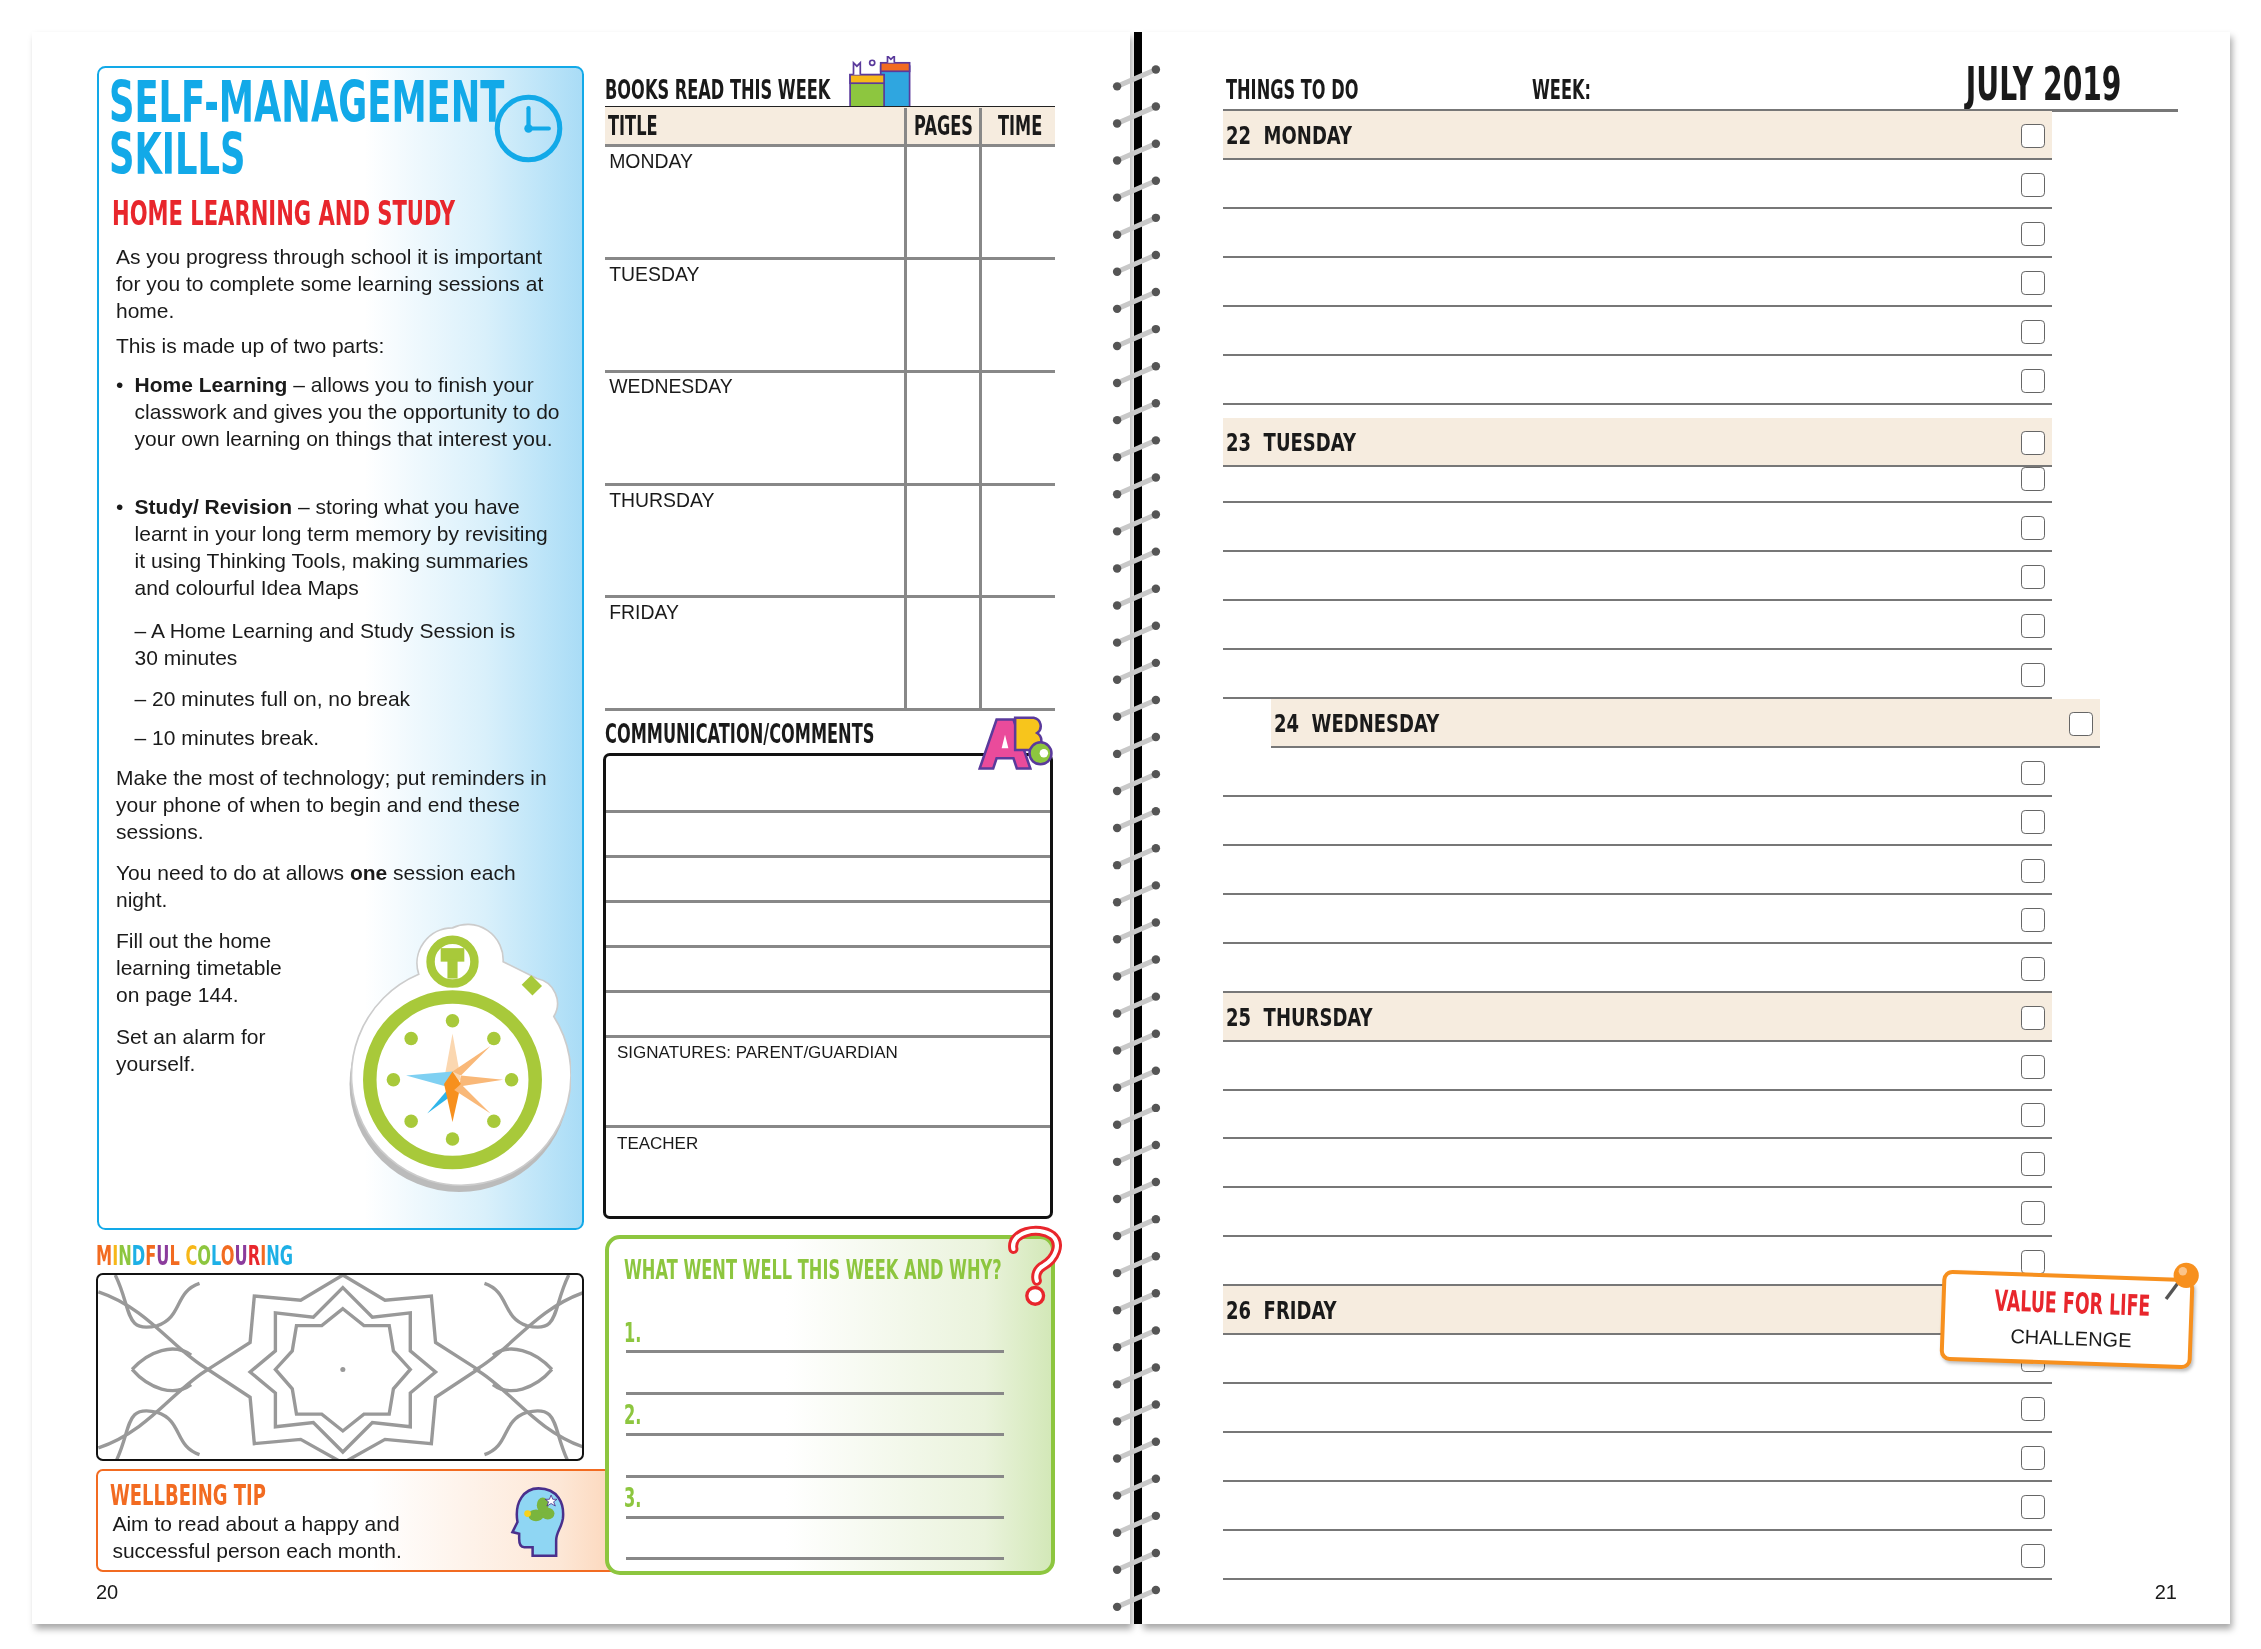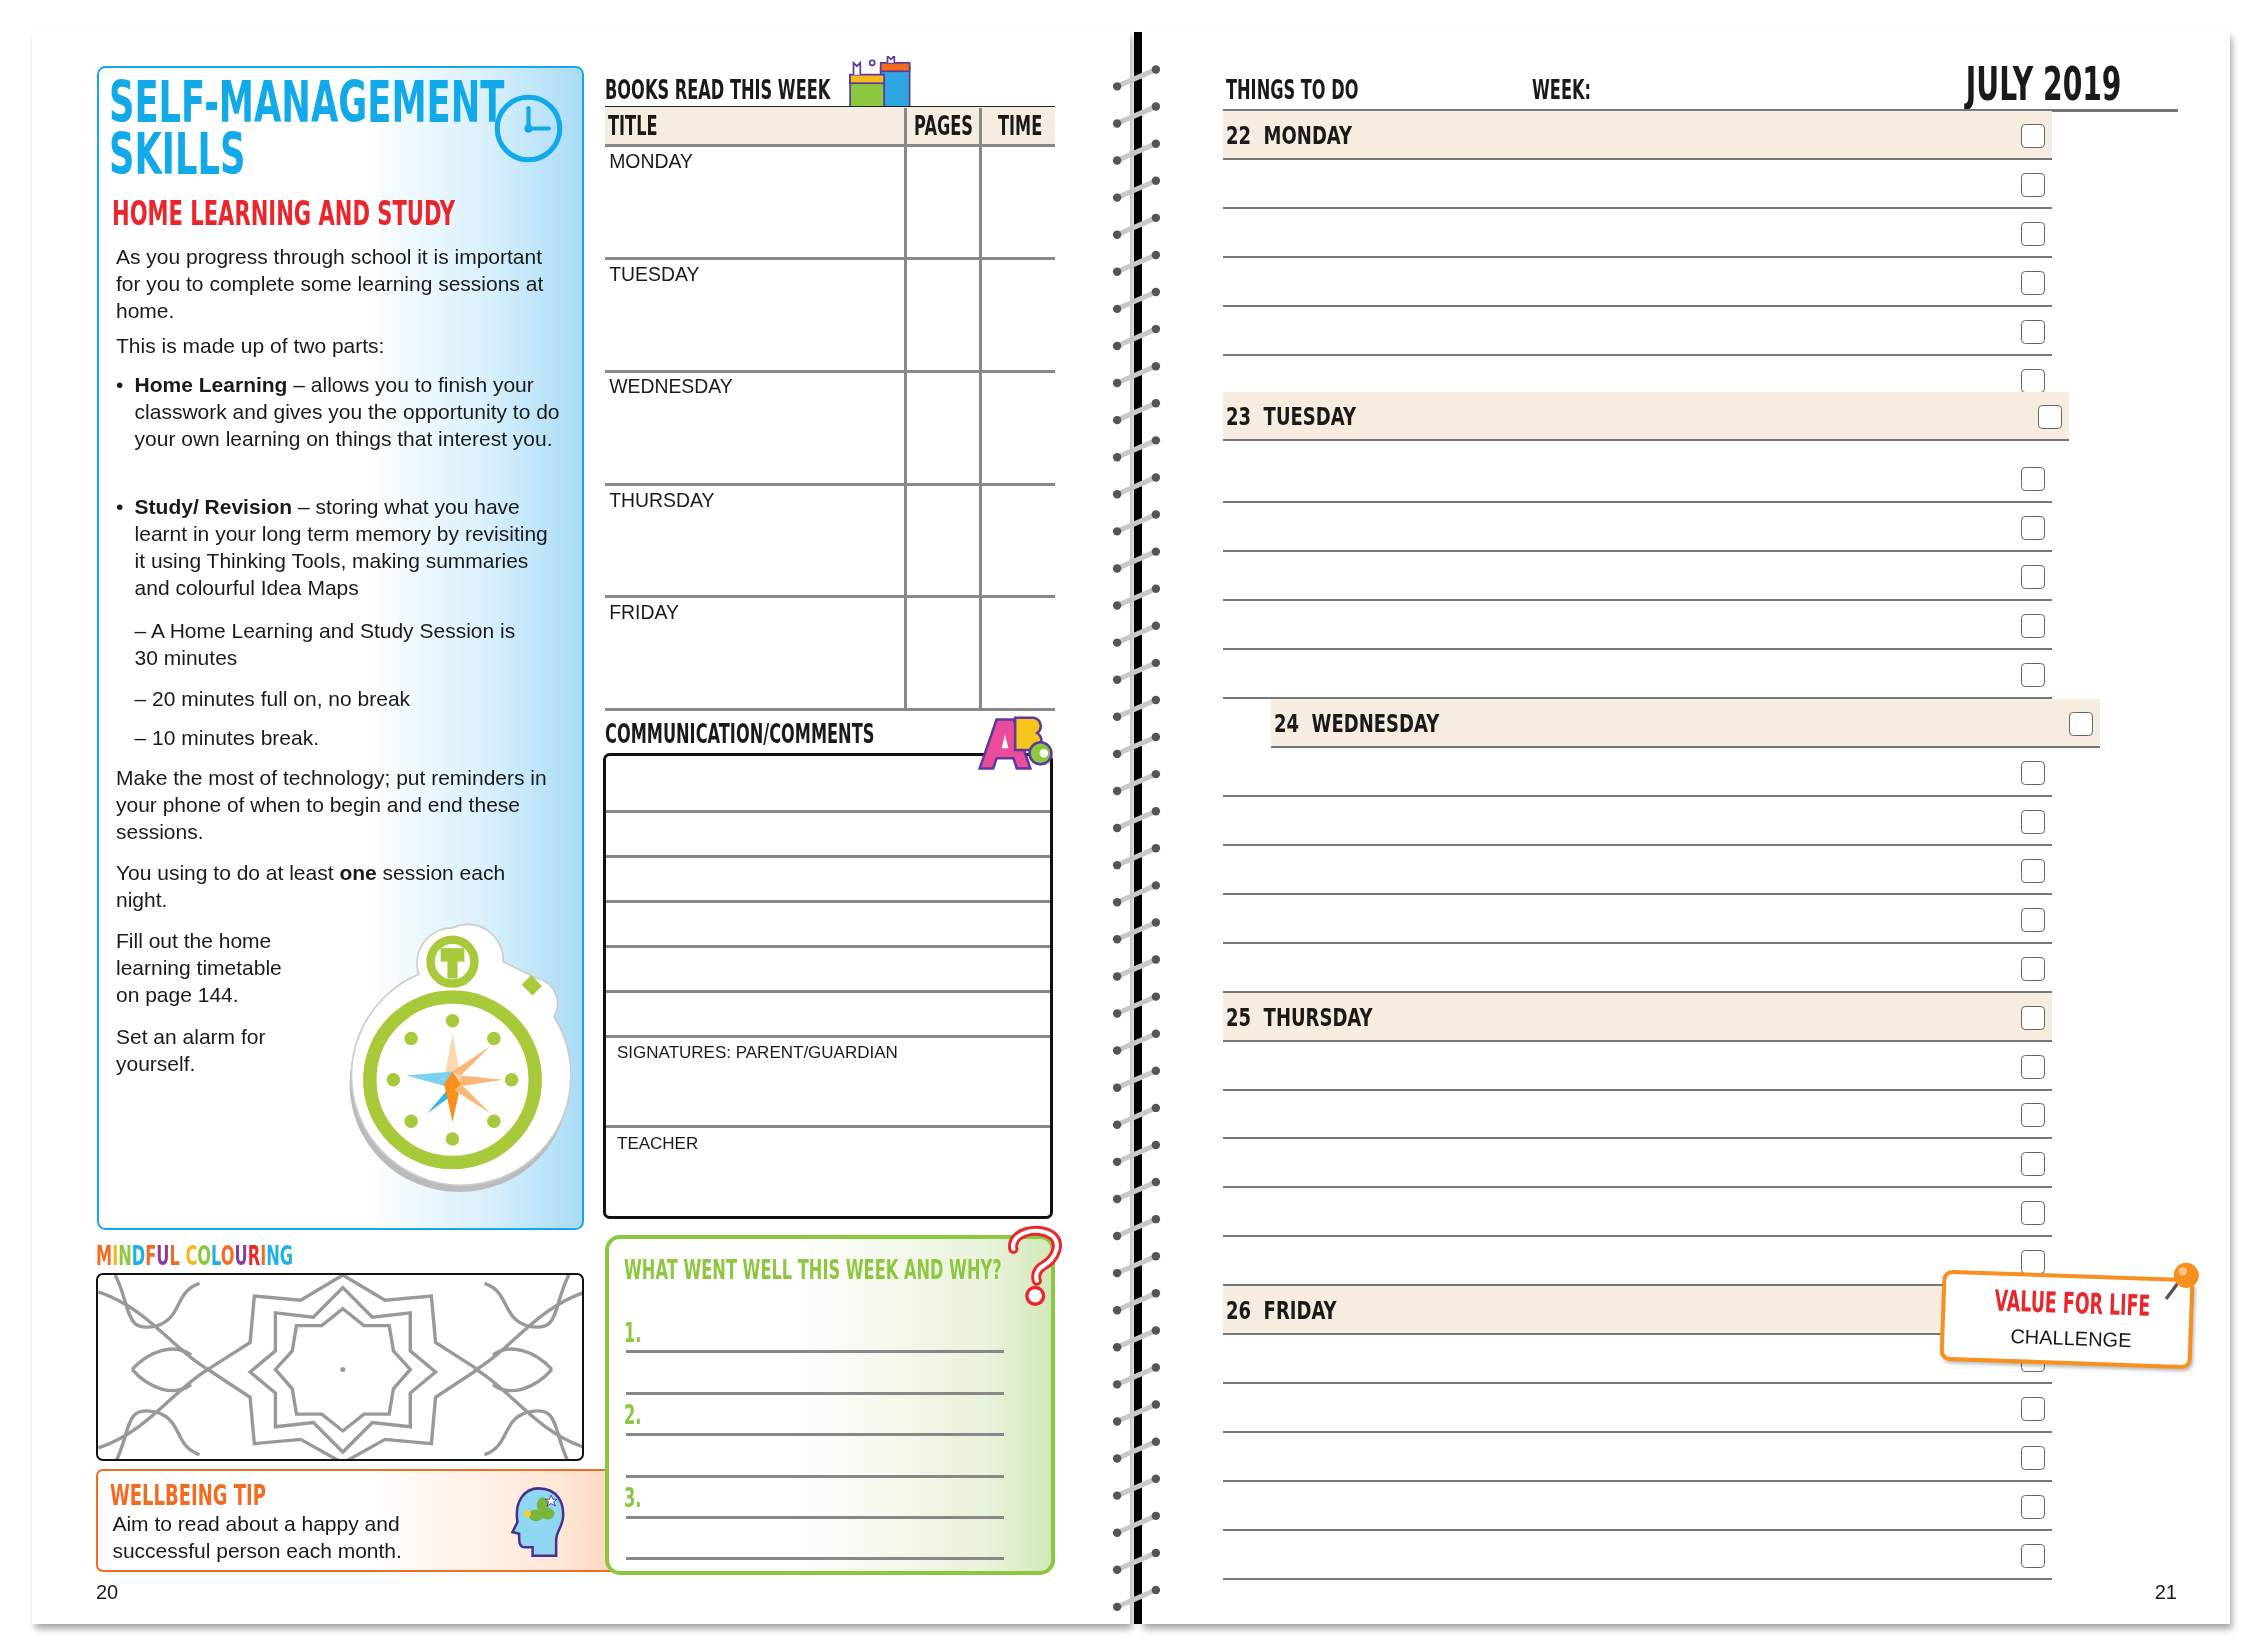--- a/index.html
+++ b/index.html
@@ -55,21 +55,21 @@
   <div class="bt" style="top:425px; padding-left:18.6px; width:422px;">
     <span class="abs" style="left:0;">•</span><b>Study/ Revision</b><span> – storing what you have learnt in your long term memory by revisiting it using Thinking Tools, making summaries and colourful Idea Maps</span>
   </div>
 
   <div class="bt" style="top:549px; padding-left:18.6px; width:405px;">– A Home Learning and Study Session is 30 minutes</div>
   <div class="bt" style="top:617px; padding-left:18.6px;">– 20 minutes full on, no break</div>
   <div class="bt" style="top:656px; padding-left:18.6px;">– 10 minutes break.</div>
 
   <div class="bt" style="top:696px; width:456px;">Make the most of technology;  put reminders in your phone of when to begin and end these sessions.</div>
   <div class="bt" style="top:791px; width:439px;">
-    <span>You using to do at least </span><b>one</b><span> session each night.</span>
+    <span>You need to do at allows </span><b>one</b><span> session each night.</span>
   </div>
   <div class="bt" style="top:859px; width:182px;">Fill out the home learning timetable on page 144.</div>
   <div class="bt" style="top:955px; width:169px;">Set an alarm for yourself.</div>
 
   <svg class="abs" style="left:235px; top:843px;" width="237" height="287" viewBox="0 0 280 340">
     <ellipse cx="148" cy="205" rx="130" ry="128" fill="#bbb"></ellipse>
     <path d="M140 20 a42 42 0 0 1 60 40 l40 20 a30 30 0 0 1 20 45 a130 130 0 1 1 -160 -50 a42 42 0 0 1 40 -55z" fill="#fff" stroke="#ccc" stroke-width="2"></path>
     <circle cx="140" cy="200" r="112" fill="#fff"></circle>
     <circle cx="140" cy="60" r="26" fill="none" stroke="#a8c93a" stroke-width="10"></circle>
     <rect x="126" y="44" width="28" height="16" fill="#a8c93a"></rect>
@@ -357,21 +357,21 @@
       <div class="cb"></div>
     </div>
     <div class="todo-row" style="top: 307px;">
       <div class="line"></div>
       <div class="cb"></div>
     </div>
     <div class="todo-row" style="top: 356px;">
       <div class="line"></div>
       <div class="cb"></div>
     </div>
-    <div class="todo-row hdr" style="top: 392px; padding-left: 17px;">
+    <div class="todo-row hdr" style="top: 418px;">
       <div class="dlabel"><span>23</span><span>&nbsp;&nbsp;</span><span>TUESDAY</span></div>
       <div class="line"></div>
       <div class="cb"></div>
     </div>
     <div class="todo-row" style="top: 454px;">
       <div class="line"></div>
       <div class="cb"></div>
     </div>
     <div class="todo-row" style="top: 503px;">
       <div class="line"></div>

